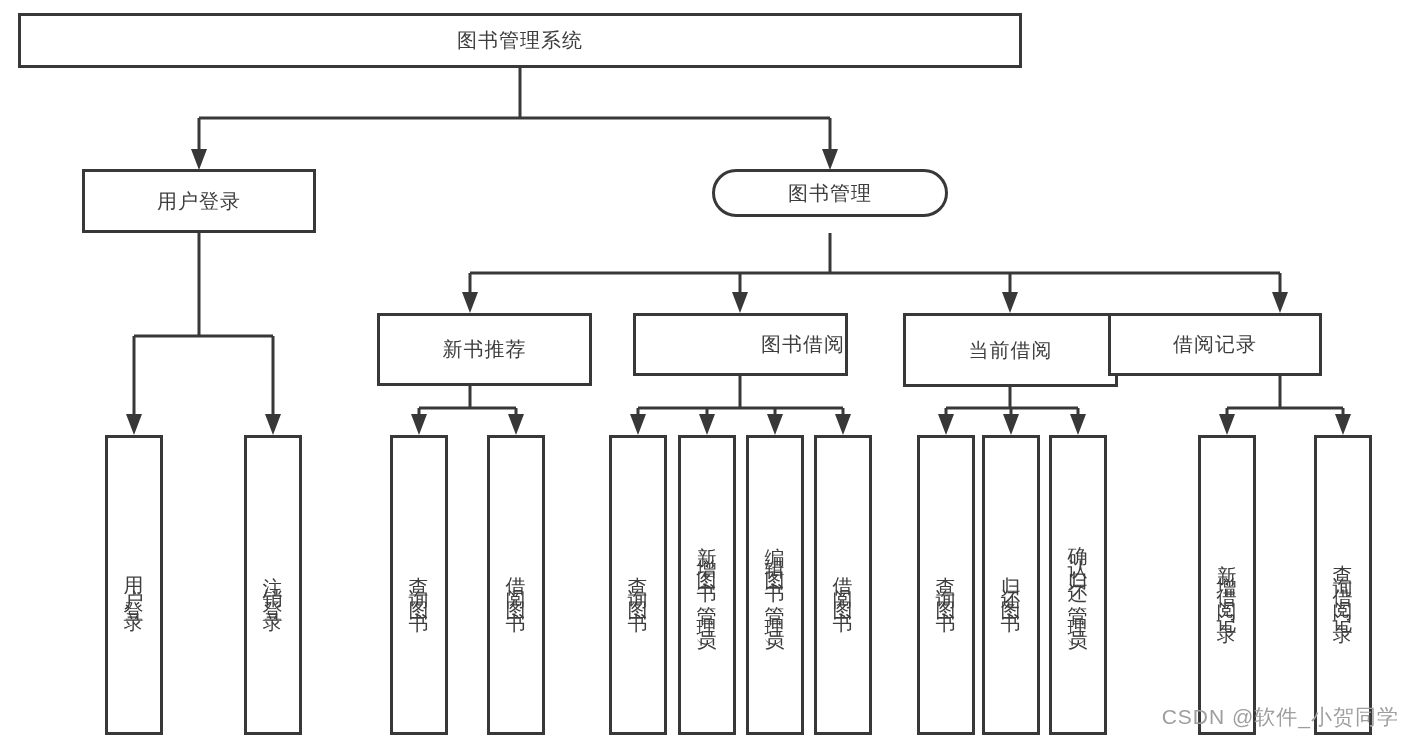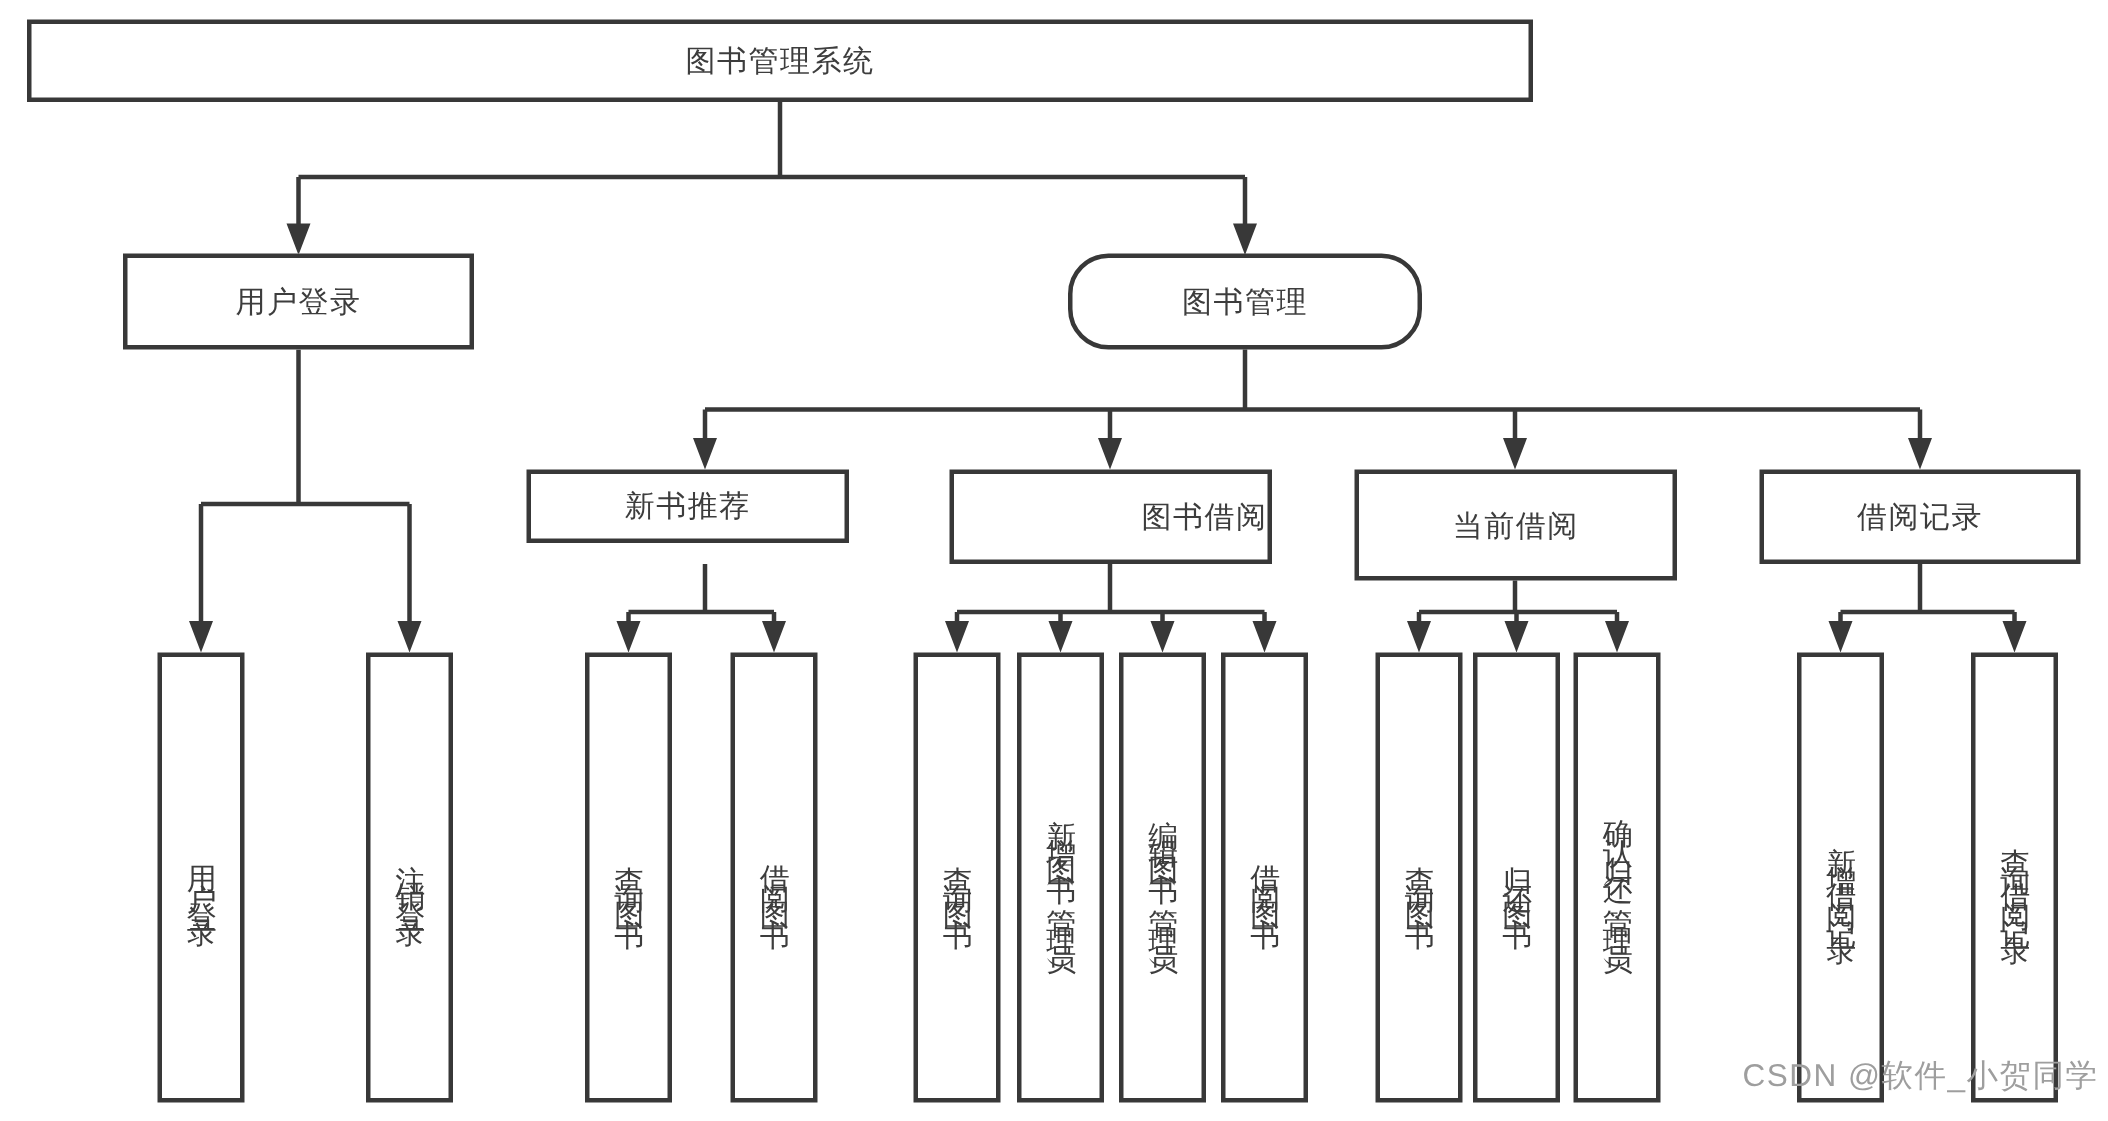--- a/index.html
+++ b/index.html
@@ -31,25 +31,25 @@
   .hbox { font-size: 20px; letter-spacing: 1px; }
   .vbox { font-size: 20px; }
   .vbox span {
     writing-mode: vertical-lr;
     line-height: 1;
     letter-spacing: 12px;
   }
   
   #n-root     { left: 18px;   top: 13px;  width: 1004px; height: 55px; }
   #n-login    { left: 82px;   top: 169px; width: 234px;  height: 64px; }
-  #n-mgmt     { left: 712px;  top: 169px; width: 236px;  height: 64px; border-radius: 27px; }
-  #n-newbooks { left: 351px;  top: 313px; width: 215px;  height: 49px; }
+  #n-mgmt     { left: 712px;  top: 169px; width: 236px;  height: 48px; border-radius: 27px; }
+  #n-newbooks { left: 377px;  top: 313px; width: 215px;  height: 73px; }
   #n-borrow   { left: 633px;  top: 313px; width: 215px;  height: 63px; justify-content: flex-end; }
   #n-current  { left: 903px;  top: 313px; width: 215px;  height: 74px; }
-  #n-records  { left: 1173px; top: 313px; width: 214px;  height: 63px; }
+  #n-records  { left: 1108px; top: 313px; width: 214px;  height: 63px; }
   .leaf { top: 435px; width: 58px; height: 300px; }
   #lf-user-login { left: 105px; }
   #lf-logout     { left: 244px; }
   #lf-nb-query   { left: 390px; }
   #lf-nb-borrow  { left: 487px; }
   #lf-bb-query   { left: 609px; }
   #lf-bb-add     { left: 678px; }
   #lf-bb-edit    { left: 746px; }
   #lf-bb-borrow  { left: 814px; }
   #lf-cb-query   { left: 917px; }

